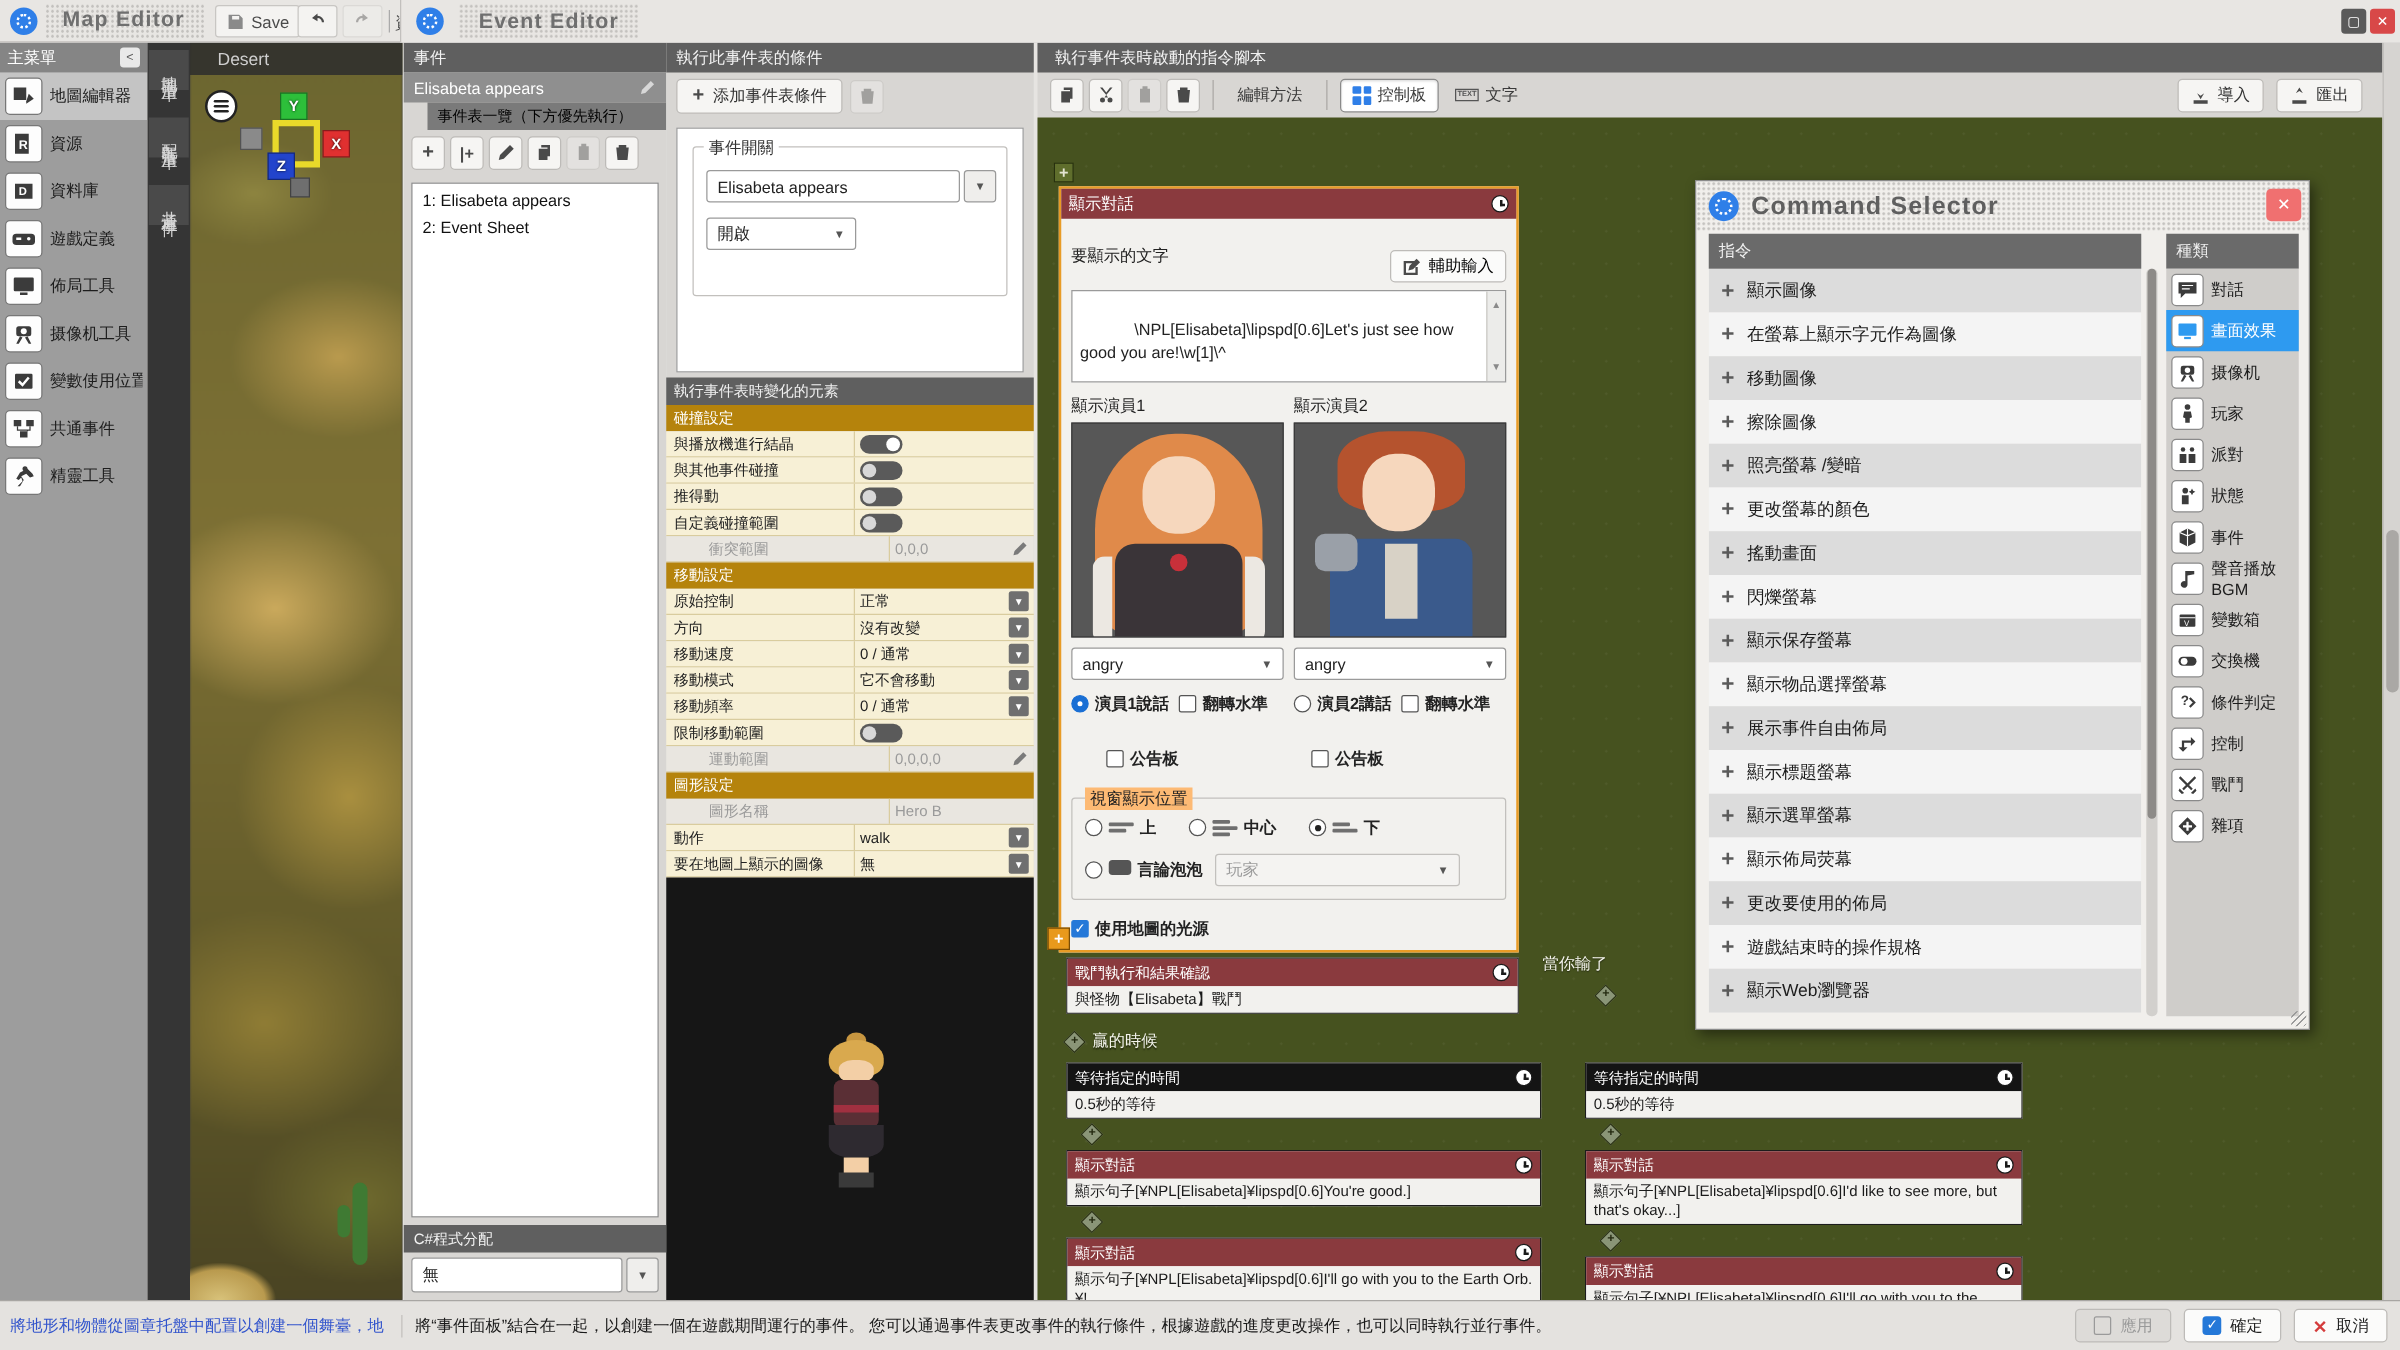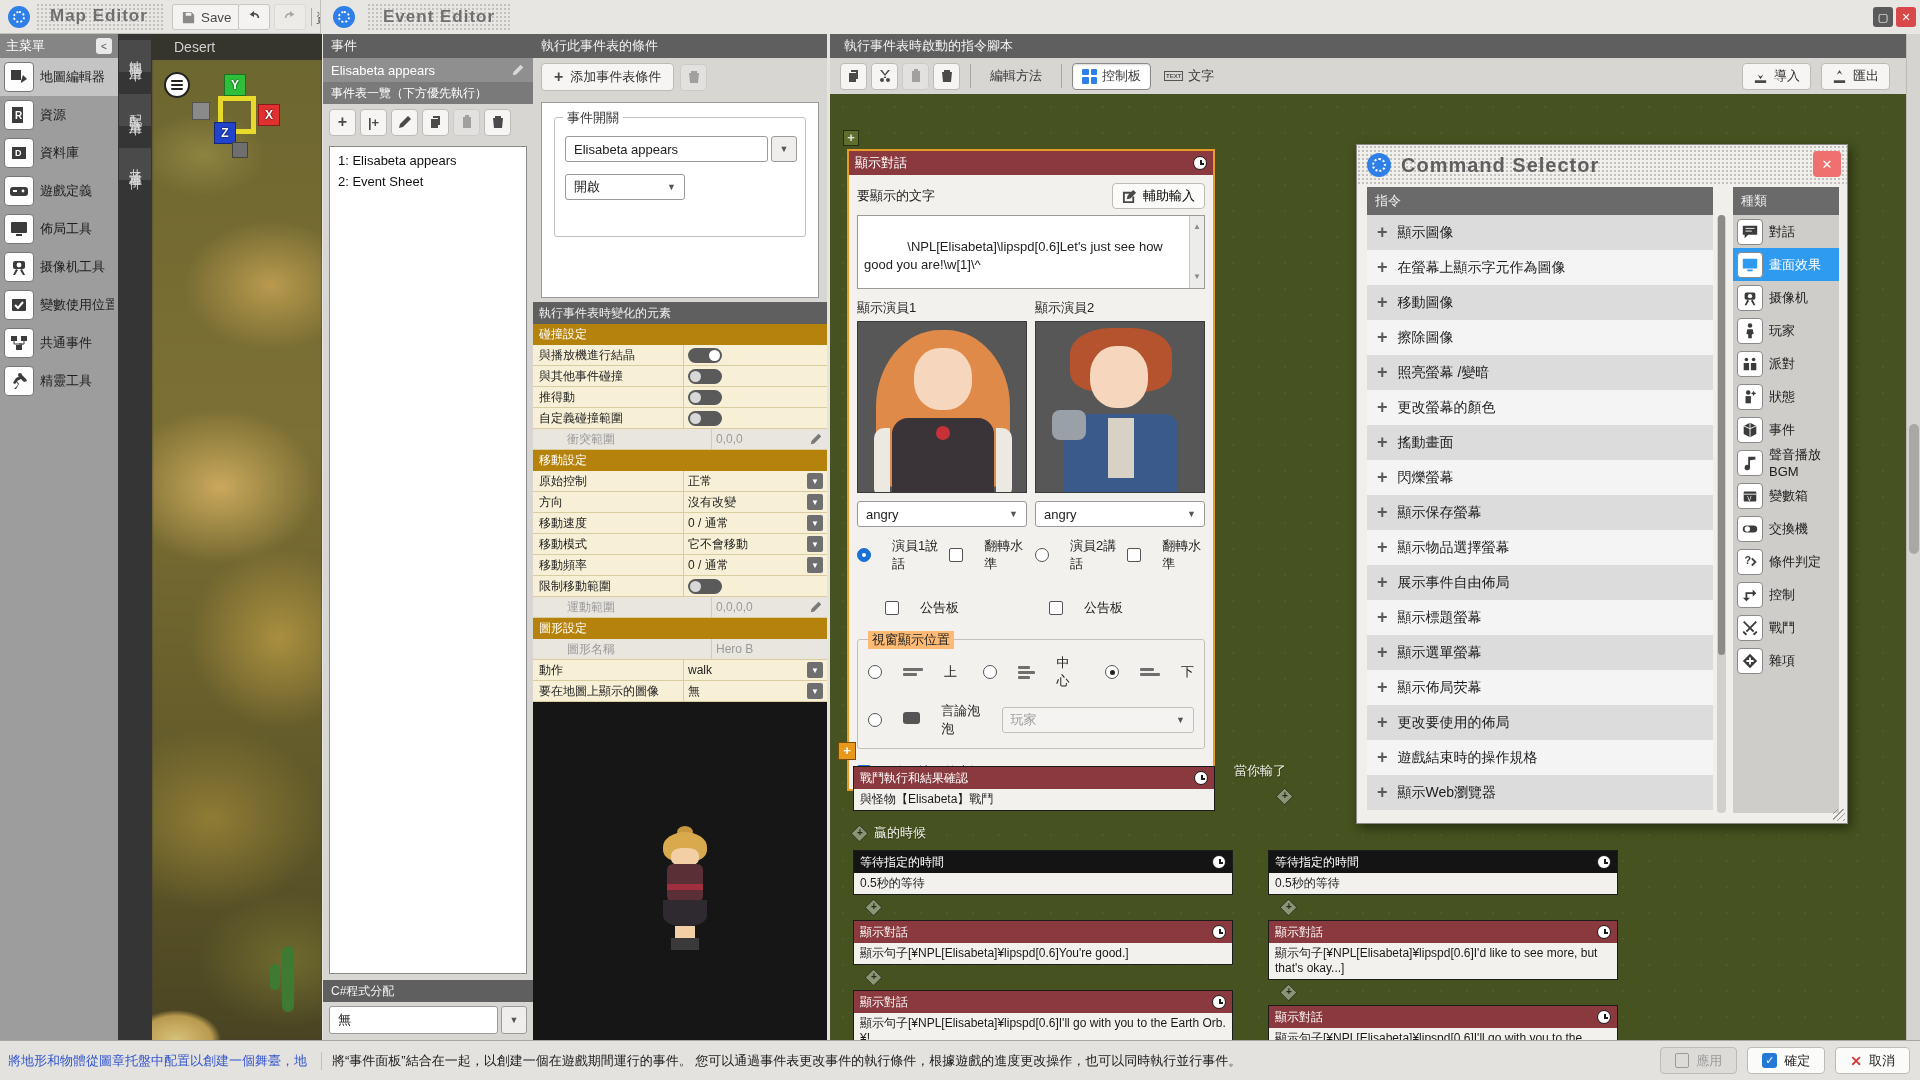--- a/index.html
+++ b/index.html
@@ -65,21 +65,21 @@
 
   
   .panel-header { height:24px; background:#5f5f5f; color:#f2f2f2; font-size:13px; display:flex; align-items:center; padding:0 8px; }
   .icon-btn { width:27px; height:27px; background:#f6f5f3; border:1px solid #bdbbb8; border-radius:4px; display:inline-flex; align-items:center; justify-content:center; color:#4a4a4a; }
   .icon-btn svg { width:16px; height:16px; fill:#4a4a4a; }
   .icon-btn.disabled { opacity:.38; }
 
   
   #event-panel { position:absolute; left:323px; top:34px; width:210px; height:1006px; background:#d8d6d3; }
   #event-name-bar { height:24px; background:#8f8f8f; color:#fff; display:flex; align-items:center; justify-content:space-between; padding:0 8px; }
-  #event-subheader { height:22px; background:#7a7a7a; color:#ffffff; font-size:12px; display:flex; align-items:center; padding:4px 8px; }
+  #event-subheader { height:22px; background:#7a7a7a; color:#000000; font-size:12px; display:flex; align-items:center; padding:4px 8px;margin-left:19px; }
   #event-toolbar { height:36px; display:flex; align-items:center; gap:4px; padding:0 6px; }
   #event-list { position:absolute; left:6px; top:112px; width:198px; height:828px; background:#fff; border:1px solid #8a8a8a; padding:3px 0; }
   .event-sheet-item { padding:3px 8px; font-size:13px; color:#111; }
   #csharp-header { position:absolute; left:0px; top:946px; width:210px; height:22px; background:#5f5f5f; color:#f2f2f2; font-size:12px; display:flex; align-items:center; padding:0 8px; }
   #csharp-row { position:absolute; left:6px; top:972px; width:198px; height:28px; display:flex; }
   .dd-box { background:#fff; border:1px solid #9a9a9a; border-radius:3px; display:flex; align-items:center; padding:0 8px; justify-content:space-between; }
   .dd-arrow-btn { width:26px; background:#efeeec; border:1px solid #9a9a9a; border-radius:3px; margin-left:3px; display:flex; align-items:center; justify-content:center; color:#555; font-size:9px; }
 
   
   #cond-panel { position:absolute; left:533px; top:34px; width:294px; height:1006px; background:#d8d6d3; }
@@ -141,37 +141,37 @@
   .diamond { width:13px; height:13px; background:#8a9577; border:1px solid #2c3315; transform:rotate(45deg); position:relative; flex:0 0 auto; }
   .diamond::after { content:"+"; position:absolute; left:1.5px; top:-1px; transform:rotate(-45deg); font-size:10px; color:#23290f; font-weight:bold; }
   .flow-label { color:#f4f4ec; font-size:13px; text-shadow:0 1px 1px rgba(0,0,0,.5); }
   .flow-col { display:flex; flex-direction:column; gap:6px; }
   .gap-diamond { margin-left:14px; }
 
   
   #dialog-block { position:absolute; left:17px; top:55px; width:368px; border:2px solid #e89b25; background:#f2f1ee; }
   #dialog-block .fb-header { height:24px; font-size:13px; }
   #db-body { padding:8px; position:relative; }
-  #assist-btn { margin-left:auto; height:26px; display:inline-flex; align-items:center; gap:6px; padding:0 9px; background:#fbfbfa; border:1px solid #bdbbb8; border-radius:4px; font-size:13px; }
+  #assist-btn { margin-left:auto; height:26px; display:inline-flex; align-items:center; gap:6px; padding:0 9px; background:#fbfbfa; border:1px solid #bdbbb8; border-radius:4px; font-size:13px;margin-top:17px; }
   #db-textarea { margin-top:6px; height:74px; background:#fff; border:1px solid #9a9a9a; position:relative; padding:4px 20px 4px 6px; font-size:13px; line-height:18px; white-space:pre-wrap; overflow:hidden; }
   .ta-scroll { position:absolute; right:0; top:0; bottom:0; width:15px; background:#ececea; border-left:1px solid #c9c7c4; display:flex; flex-direction:column; justify-content:space-between; align-items:center; font-size:8px; color:#8a8a8a; padding:2px 0; }
   .actor-label { font-size:13px; margin-top:10px; }
   .portrait { width:170px; height:172px; background:#575757; border:1px solid #3a3a3a; position:relative; overflow:hidden; }
   .portrait .hair1 { position:absolute; left:18px; top:8px; width:134px; height:160px; background:#e08a4a; border-radius:48% 48% 20% 20%; }
   .portrait .face { position:absolute; left:56px; top:26px; width:58px; height:62px; background:#f6d7bd; border-radius:45%; }
   .portrait .torso1 { position:absolute; left:34px; top:96px; width:102px; height:80px; background:#3a3438; border-radius:16px 16px 0 0; }
   .portrait .sleeves { position:absolute; left:16px; top:106px; width:138px; height:70px; background:transparent; border-left:16px solid #ece8e2; border-right:16px solid #ece8e2; border-radius:10px; }
   .portrait .brooch { position:absolute; left:78px; top:104px; width:14px; height:14px; background:#c8303a; border-radius:50%; }
   .portrait .hair2 { position:absolute; left:34px; top:6px; width:102px; height:64px; background:#b5532e; border-radius:40% 40% 30% 30%; }
   .portrait .torso2 { position:absolute; left:28px; top:92px; width:114px; height:84px; background:#3a5a8c; border-radius:14px 14px 0 0; }
   .portrait .armor { position:absolute; left:16px; top:88px; width:34px; height:30px; background:#9aa0a8; border-radius:8px; }
   .portrait .shirt { position:absolute; left:72px; top:96px; width:26px; height:60px; background:#d8d2c6; }
   .expr-select { width:170px; height:26px; background:#fff; border:1px solid #9a9a9a; border-radius:3px; display:flex; align-items:center; justify-content:space-between; padding:0 8px; font-size:13px; margin-top:8px; }
   .caret { font-size:9px; color:#555; }
-  .opt-row { display:flex; align-items:center; gap:21px; font-size:13px; }
+  .opt-row { display:flex; align-items:center; gap:5px; font-size:13px;font-weight:bold; }
   .radio { width:14px; height:14px; border-radius:50%; border:1px solid #555; background:#fff; position:relative; flex:0 0 auto; }
   .radio.blue { background:#1a6fd4; border-color:#1a6fd4; }
   .radio.blue::after { content:""; position:absolute; left:4px; top:4px; width:4px; height:4px; border-radius:50%; background:#fff; }
   .radio.dot::after { content:""; position:absolute; left:3.5px; top:3.5px; width:5px; height:5px; border-radius:50%; background:#222; }
   .checkbox { width:14px; height:14px; border:1px solid #555; border-radius:2px; background:#fff; flex:0 0 auto; }
   .checkbox.checked { background:#2478d8; border-color:#2478d8; color:#fff; font-size:11px; line-height:13px; text-align:center; }
   #pos-group { margin-top:22px; border:1px solid #c2c0bd; border-radius:3px; position:relative; padding:14px 10px 10px; }
   #pos-group-label { position:absolute; left:10px; top:-9px; background:#fdba74; padding:0 4px; font-size:13px; }
   .pos-ico { width:20px; height:16px; display:flex; flex-direction:column; gap:2px; justify-content:center; }
   .pos-ico i { height:3px; background:#6f6f6f; border-radius:1px; }

